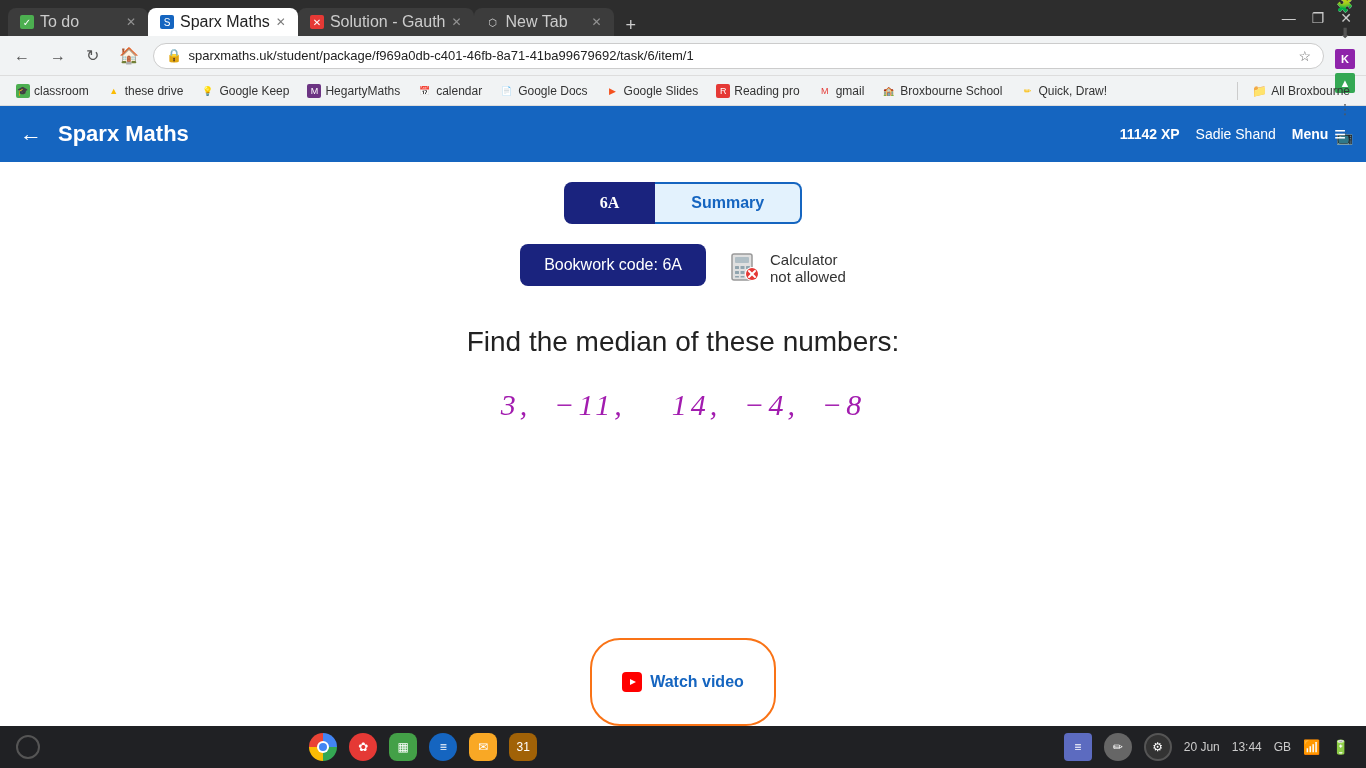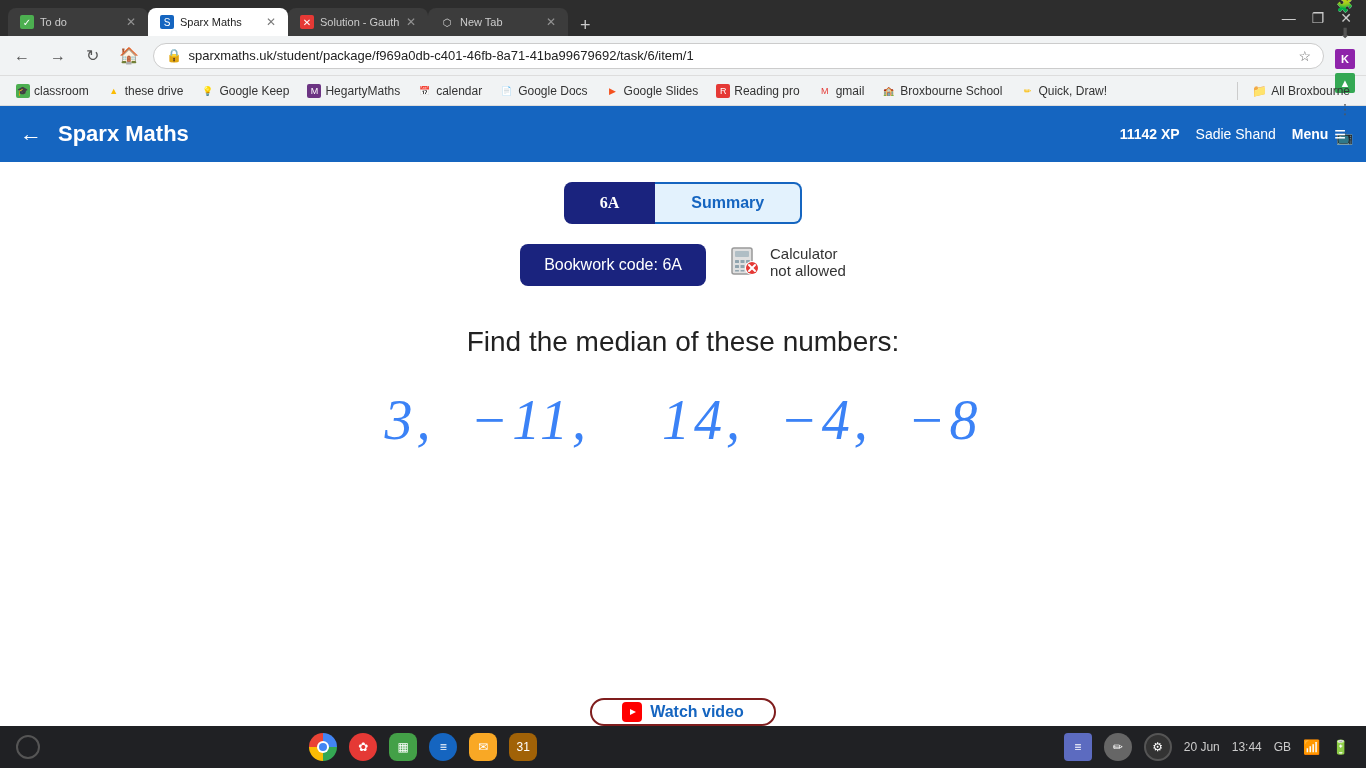--- a/index.html
+++ b/index.html
@@ -42,21 +42,21 @@
     .tab .favicon {
       width: 14px;
       height: 14px;
       border-radius: 2px;
       flex-shrink: 0;
       display: flex;
       align-items: center;
       justify-content: center;
       font-size: 10px;
     }
-    .tab .tab-title { flex: 1; overflow: hidden; text-overflow: ellipsis; white-space: nowrap; font-size: 11px; }
+    .tab .tab-title { flex: 1; overflow: hidden; text-overflow: ellipsis; white-space: nowrap; font-size: 16px; }
     .tab .close-btn { font-size: 12px; cursor: pointer; opacity: 0.6; }
     .new-tab-btn {
       background: none;
       border: none;
       color: #ccc;
       font-size: 18px;
       cursor: pointer;
       padding: 0 8px;
       margin-left: 4px;
     }
@@ -263,21 +263,21 @@
       border-radius: 0 8px 8px 0;
     }
     .task-tab.active-tab {
       border-radius: 8px 0 0 8px;
       font-family: Liberation Serif, serif;
     }
 
     
     .bookwork-row {
       display: flex;
-      align-items: flex-start;
+      align-items: flex-end;
       gap: 20px;
       margin-bottom: 40px;
     }
     .bookwork-code-badge {
       background: #1a237e;
       color: white;
       padding: 12px 24px;
       border-radius: 8px;
       font-size: 16px;
       font-weight: 500;
@@ -307,43 +307,43 @@
       text-align: center;
       margin-bottom: 44px;
     }
     .question-text {
       font-size: 28px;
       color: #222;
       margin-bottom: 30px;
       font-weight: 400;
     }
     .math-expression {
-      font-size: 56px;
-      color: #3b82f6;
+      font-size: 30px;
+      color: #a21caf;
       font-style: italic;
       letter-spacing: 4px;
       font-family: 'Georgia', serif;
     }
 
     
     .bottom-bar {
       position: absolute;
       bottom: 42px;
       left: 0;
       right: 0;
       display: flex;
       align-items: center;
       justify-content: center;
       padding: 0 30px;
     }
     .watch-video-btn {
       background: white;
-      border: 2px solid #7f1d1d;
+      border: 2px solid #f97316;
       color: #1565c0;
-      padding: 2px 30px;
+      padding: 32px 30px;
       border-radius: 30px;
       font-size: 16px;
       font-weight: 600;
       cursor: pointer;
       display: flex;
       align-items: center;
       gap: 8px;
     }
     .watch-icon {
       width: 20px;

